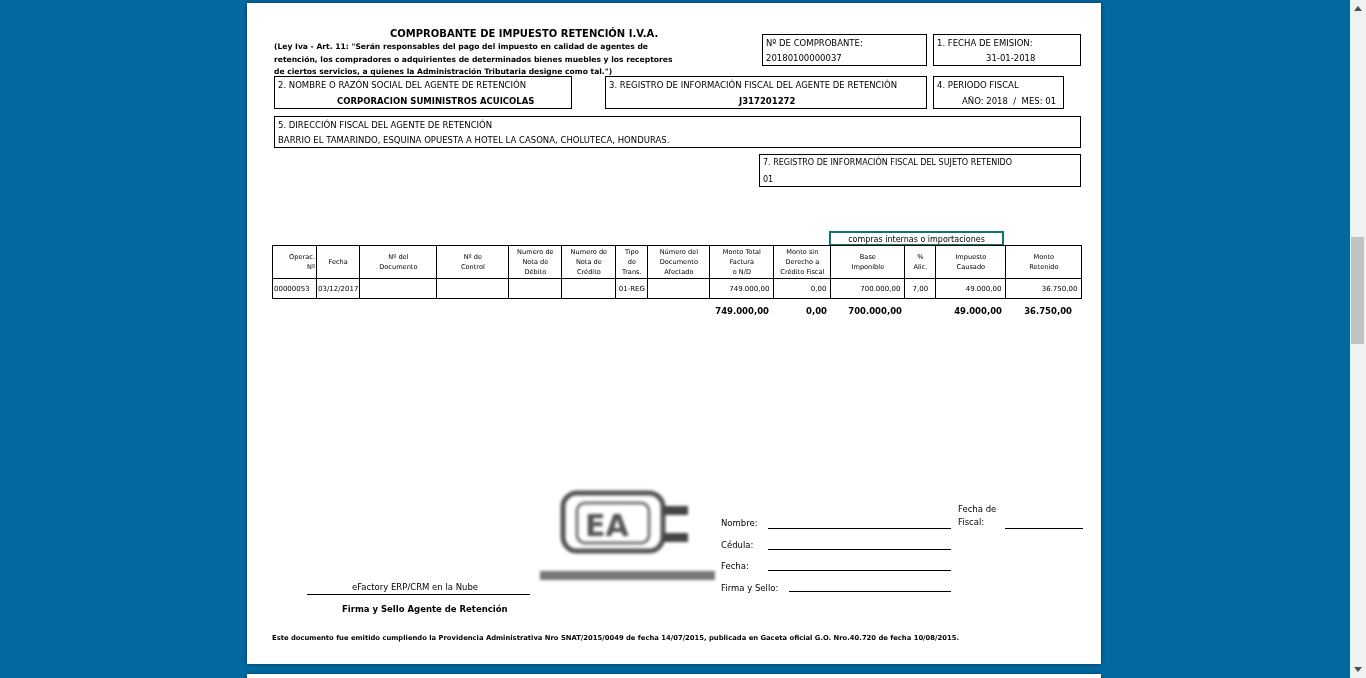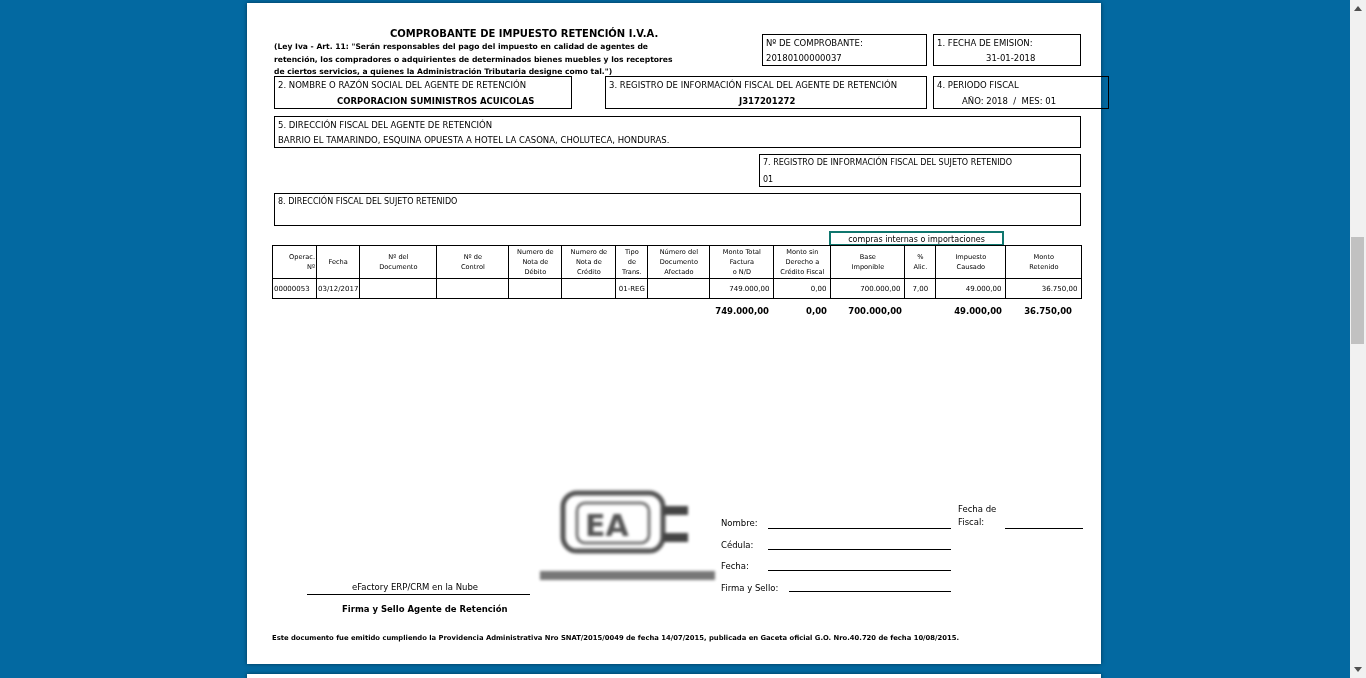--- a/index.html
+++ b/index.html
@@ -52,39 +52,35 @@
     </div>
 
     <div class="box" style="left:27px; top:73px; width:298px; height:33px;">
       <span class="lbl">2. NOMBRE O RAZÓN SOCIAL DEL AGENTE DE RETENCIÓN</span>
       <span class="val b" style="left:62px; top:19px;">CORPORACION SUMINISTROS ACUICOLAS</span>
     </div>
     <div class="box" style="left:358px; top:73px; width:322px; height:33px;">
       <span class="lbl">3. REGISTRO DE INFORMACIÓN FISCAL DEL AGENTE DE RETENCIÓN</span>
       <span class="val b" style="left:133px; top:19px;">J317201272</span>
     </div>
-    <div class="box" style="left:686px; top:73px; width:176px; height:33px;">
+    <div class="box" style="left:686px; top:73px; width:131px; height:33px;">
       <span class="lbl">4. PERIODO FISCAL</span>
       <span class="val" style="left:28px; top:19px; white-space:pre;">AÑO: 2018  /  MES: 01</span>
     </div>
 
     <div class="box" style="left:27px; top:113px; width:807px; height:32px;">
       <span class="lbl">5. DIRECCIÓN FISCAL DEL AGENTE DE RETENCIÓN</span>
       <span class="val" style="left:3px; top:18px;">BARRIO EL TAMARINDO, ESQUINA OPUESTA A HOTEL LA CASONA, CHOLUTECA, HONDURAS.</span>
     </div>
 
     <div class="box" style="left:512px; top:151px; width:322px; height:33px;">
       <span class="lbl" style="font-size:8px;">7. REGISTRO DE INFORMACIÓN FISCAL DEL SUJETO RETENIDO</span>
       <span class="val" style="left:3px; top:20px; font-size:8px;">01</span>
     </div>
 
-    <div class="box" style="left:27px; top:190px; width:807px; height:33px;">
-      <span class="lbl" style="font-size:8px;">8. DIRECCIÓN FISCAL DEL SUJETO RETENIDO</span>
-      <span class="val" style="left:3px; top:20px;"></span>
-    </div>
 
     <div class="compras">compras internas o importaciones</div>
 
     <table class="grid">
       <tbody>
           <tr class="hdr">
         <td style="width:44px;text-align:right;"><span>Operac.</span><br><span>Nº</span></td>
         <td style="width:42px;"><span>Fecha</span></td>
         <td style="width:77px;"><span>Nº del</span><br><span>Documento</span></td>
         <td style="width:72px;"><span>Nº de</span><br><span>Control</span></td>

